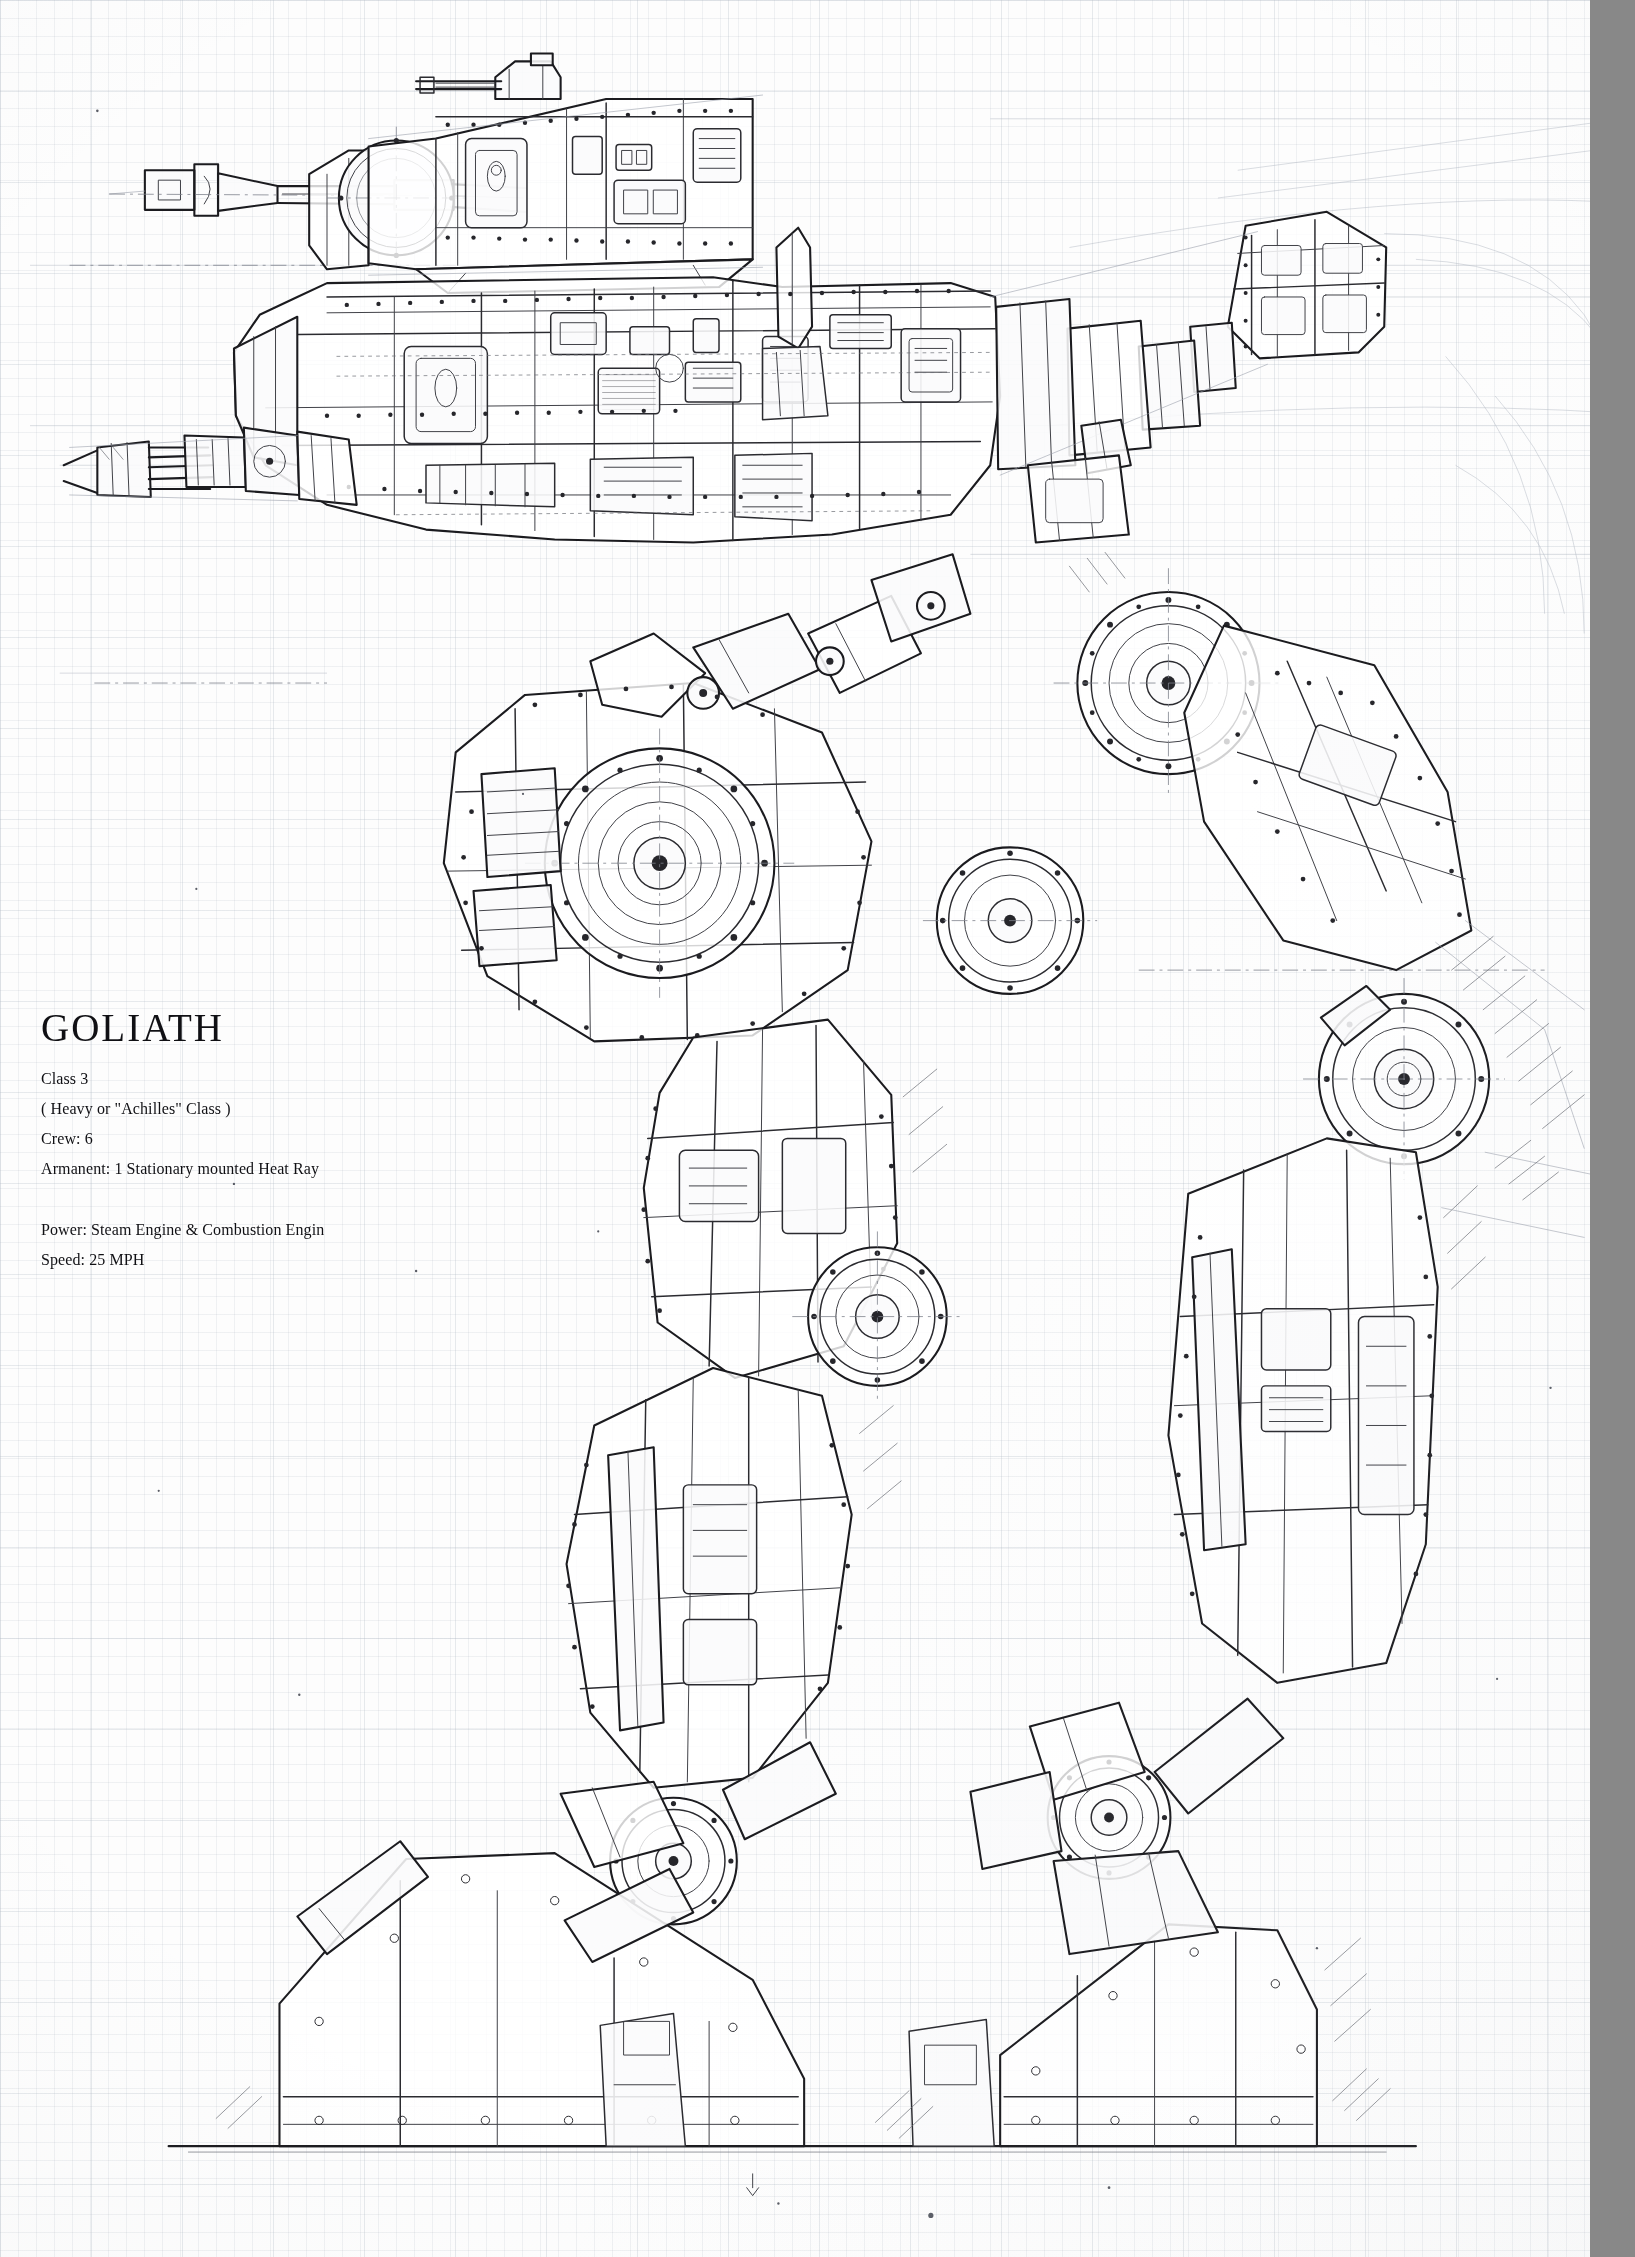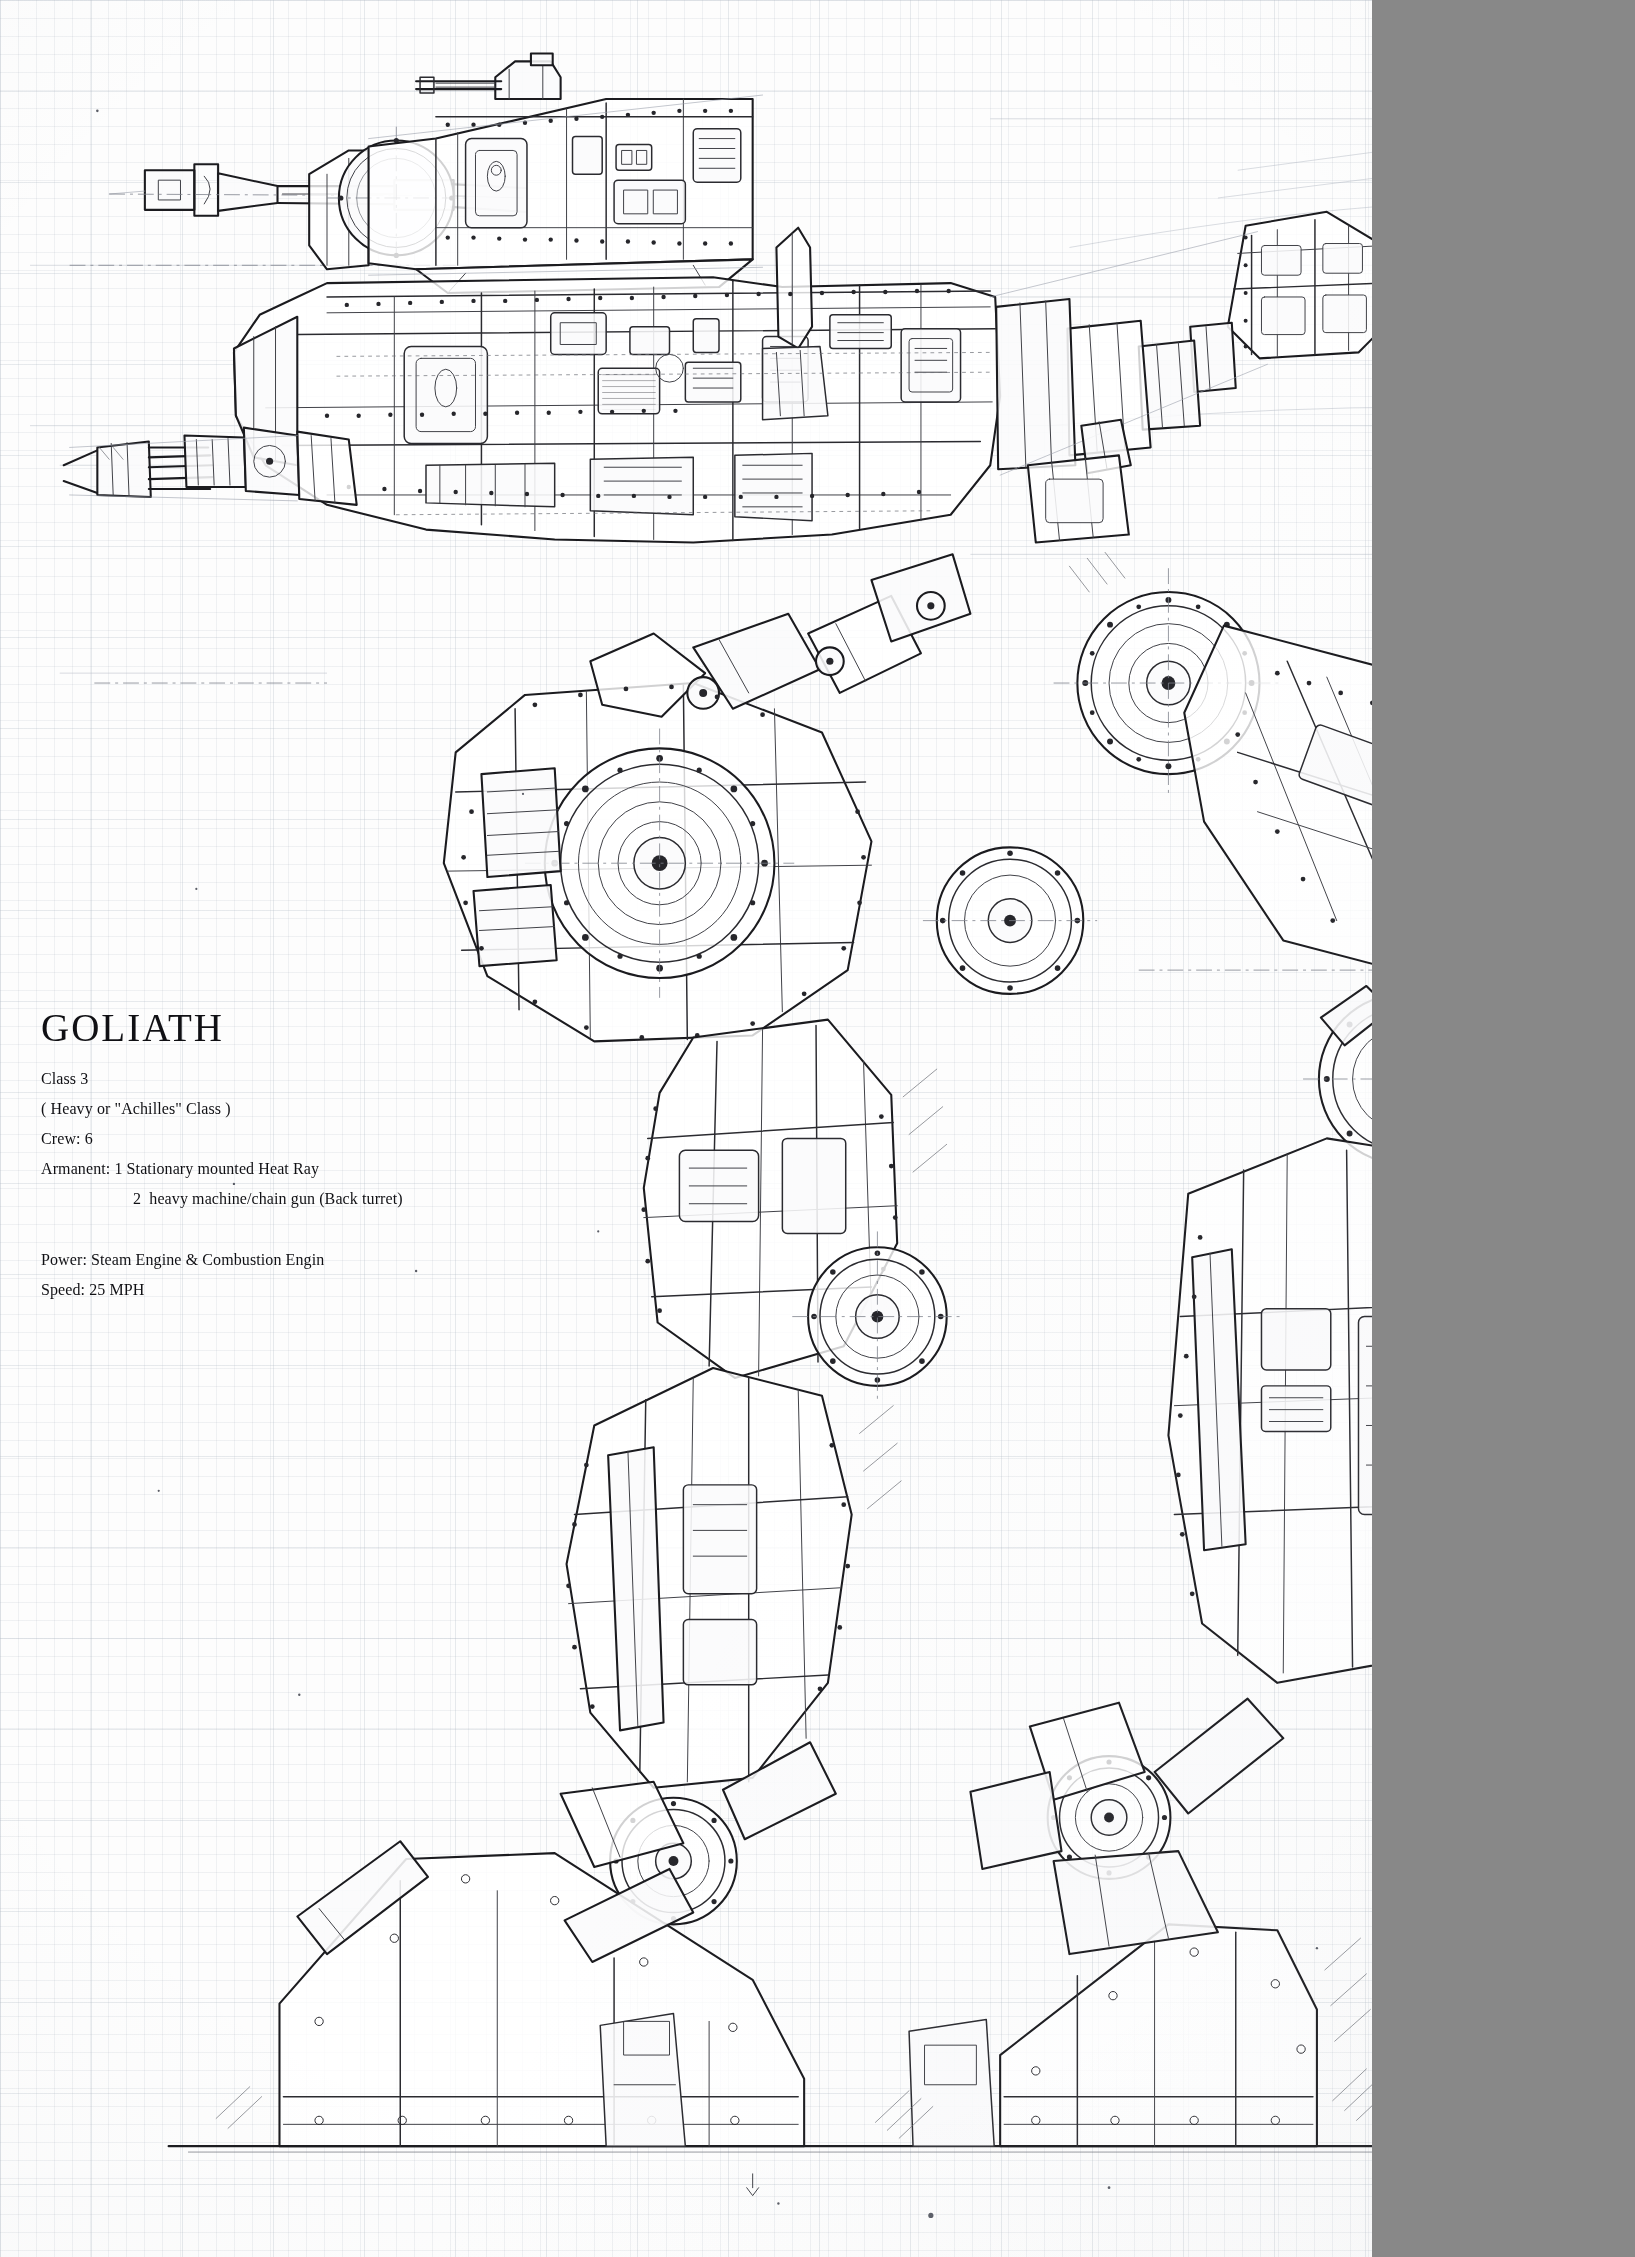--- a/index.html
+++ b/index.html
@@ -1,20 +1,20 @@
 <!DOCTYPE html>
 <html><head>
 <meta charset="utf-8">
 <style>
   html,body{margin:0;padding:0;background:#888;}
   *{box-sizing:border-box;}
 
   #page{
     position:relative;
-    width:1372px;
+    width:1590px;
     height:2257px;
     overflow:hidden;
     background:#7dd3fc;
     font-family:"Liberation Serif", serif;
   }
 
   
   #paper-grid{
     position:absolute;inset:0;
     background-color:#fdfdfd;
@@ -853,20 +853,19 @@
   </div>
 
   <div id="paper-tone"></div>
 
   <div id="spec">
     <div class="title">GOLIATH</div>
     <div class="line">Class 3</div>
     <div class="line">( Heavy or "Achilles" Class )</div>
     <div class="line">Crew: 6</div>
     <div class="line">Armanent: 1 Stationary mounted Heat Ray</div>
-    <div class="line arm-line">2  heavy machine/chain gun (Back turret)</div>
     <div class="gap"></div>
     <div class="line">Power: Steam Engine &amp; Combustion Engin</div>
     <div class="line">Speed: 25 MPH</div>
   </div>
 
 </div>
 
 
 </body></html>

